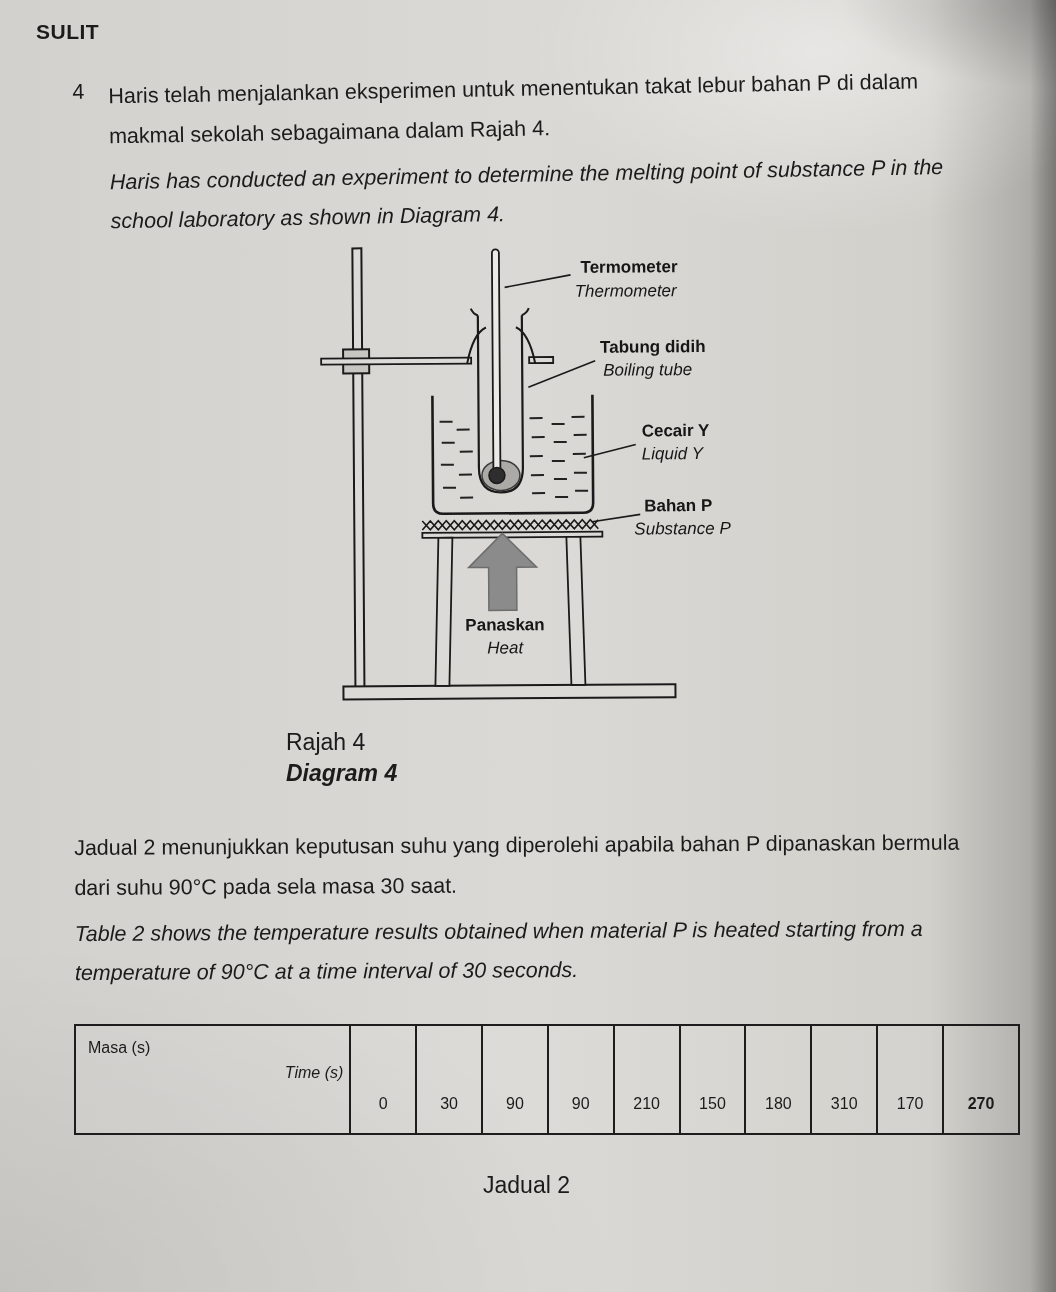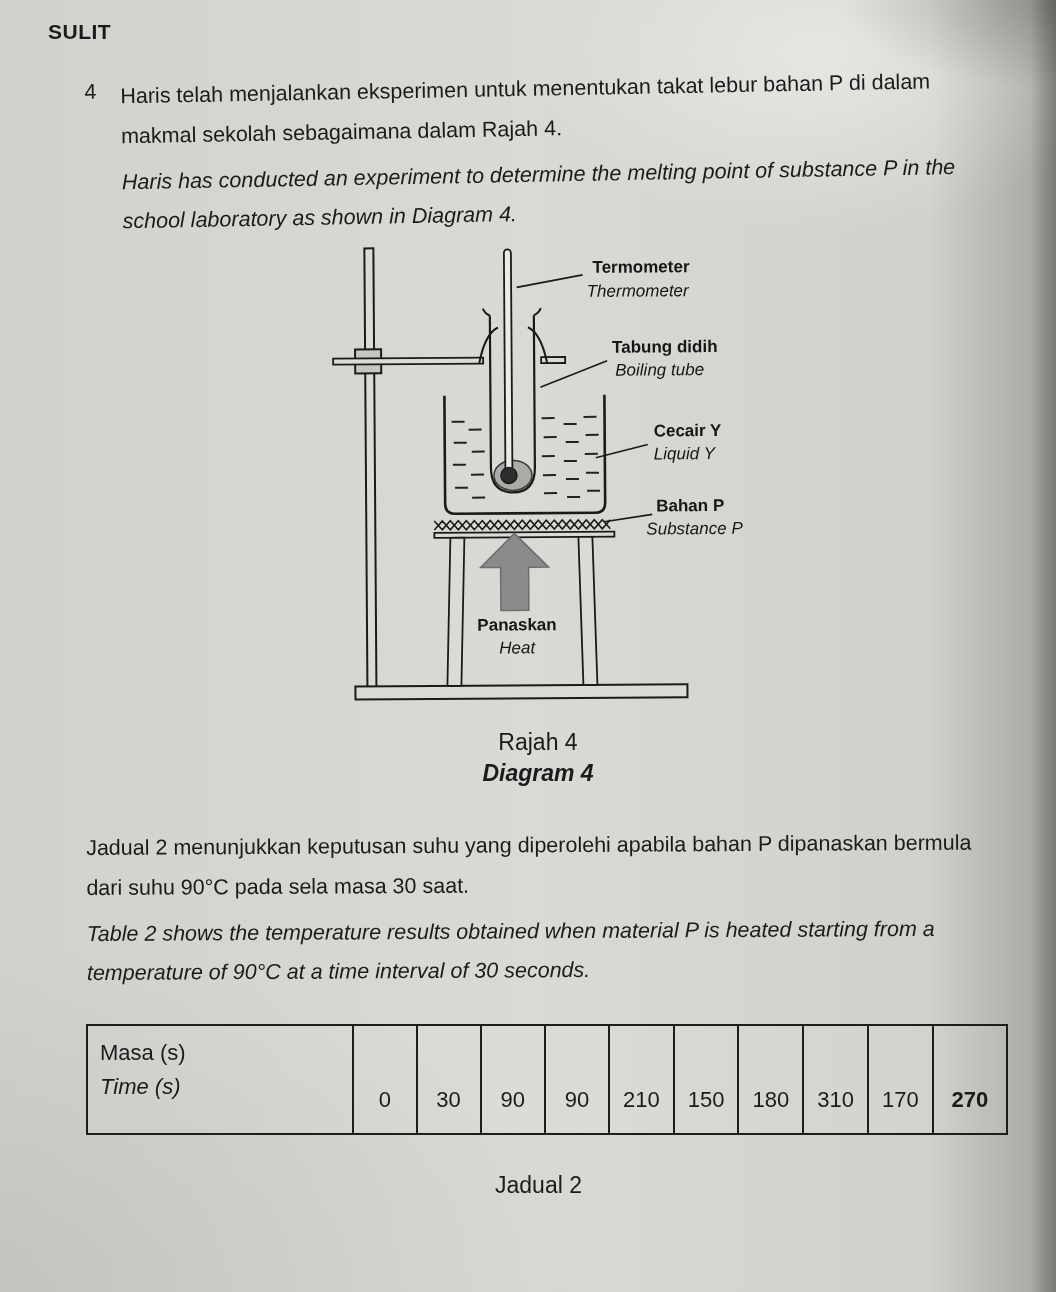--- a/index.html
+++ b/index.html
@@ -6,48 +6,48 @@
   body {
     width:1056px; height:1292px; overflow:hidden;
     font-family:"Liberation Sans", sans-serif;
     color:#1b1b1b;
     background:
       radial-gradient(ellipse 420px 260px at 78% 4%, rgba(255,255,255,0.45), rgba(255,255,255,0) 70%),
       radial-gradient(ellipse 900px 500px at 0% 100%, rgba(0,0,0,0.07), rgba(0,0,0,0) 70%),
       linear-gradient(to right, #d3d1cd 0%, #dbd9d5 50%, #d2d0cb 88%, #a8a6a2 99%),
       #d6d4d0;
   }
-  .page { position:relative; width:100%; height:100%; padding:14px 48px; box-sizing:border-box; }
+  .page { position:relative; width:100%; height:100%; padding:14px 36px; box-sizing:border-box; }
   .edge-shade { position:absolute; top:0; right:0; width:26px; height:100%;
     background:linear-gradient(to right, rgba(0,0,0,0), rgba(0,0,0,0.28)); pointer-events:none; }
   .corner-shade { position:absolute; top:0; right:0; width:220px; height:90px;
     background:radial-gradient(ellipse at 100% 0%, rgba(0,0,0,0.22), rgba(0,0,0,0) 70%); pointer-events:none; }
 
   .sulit { font-weight:bold; font-size:21px; letter-spacing:.5px; padding-top:6px; }
 
   .question { display:flex; margin:34px 0 0 36px; transform:rotate(-1.05deg); transform-origin:left top; }
   .qnum { width:36px; font-size:21.5px; flex:0 0 36px; padding-top:2px; }
   .qtext { max-width:880px; font-size:21.5px; line-height:1.85; }
   p.ms { margin:0 0 6px 0; }
   p.en { margin:0; font-style:italic; }
 
   .diagram { margin:2px 0 0 280px; width:480px; transform:rotate(-0.4deg); }
   svg text { font-family:"Liberation Sans", sans-serif; font-size:17px; fill:#161616; }
   svg text.lbl-ms { font-weight:bold; }
   svg text.lbl-en { font-style:italic; }
 
-  .caption { width:480px; margin:8px 0 0 250px; text-align:center; font-size:23px; line-height:1.35; }
+  .caption { width:480px; margin:8px 0 0 250px; text-align:left; font-size:23px; line-height:1.35; }
   .caption .en { font-style:italic;font-weight:bold; }
 
   .para2 { margin:40px 0 0 38px; max-width:890px; font-size:21.5px; line-height:1.85; transform:rotate(-0.35deg); transform-origin:left top; }
 
   table.data { border-collapse:collapse; margin:30px 0 0 38px; background:rgba(255,255,255,0.06); }
-  table.data td { border:2.4px solid #1d1d1d; font-size:22px; }
+  table.data td { border:2.4px solid #1d1d1d; font-size:16px; }
   td.labelcol { width:256px; padding:10px 6px 10px 12px; vertical-align:top; line-height:1.55; }
-  td.labelcol .en { font-style:italic; }
+  td.labelcol .en { font-style:italic;text-align:right; }
   td.val { width:62px; text-align:center; vertical-align:bottom; padding-bottom:20px; height:86px; }
   td.val.last { width:72px;font-weight:bold; }
 
   .caption2 { width:905px; margin:34px 0 0 38px; text-align:center; font-size:23px; line-height:1.4; }
 </style>
 </head>
 <body>
 
 <div class="page">
 

